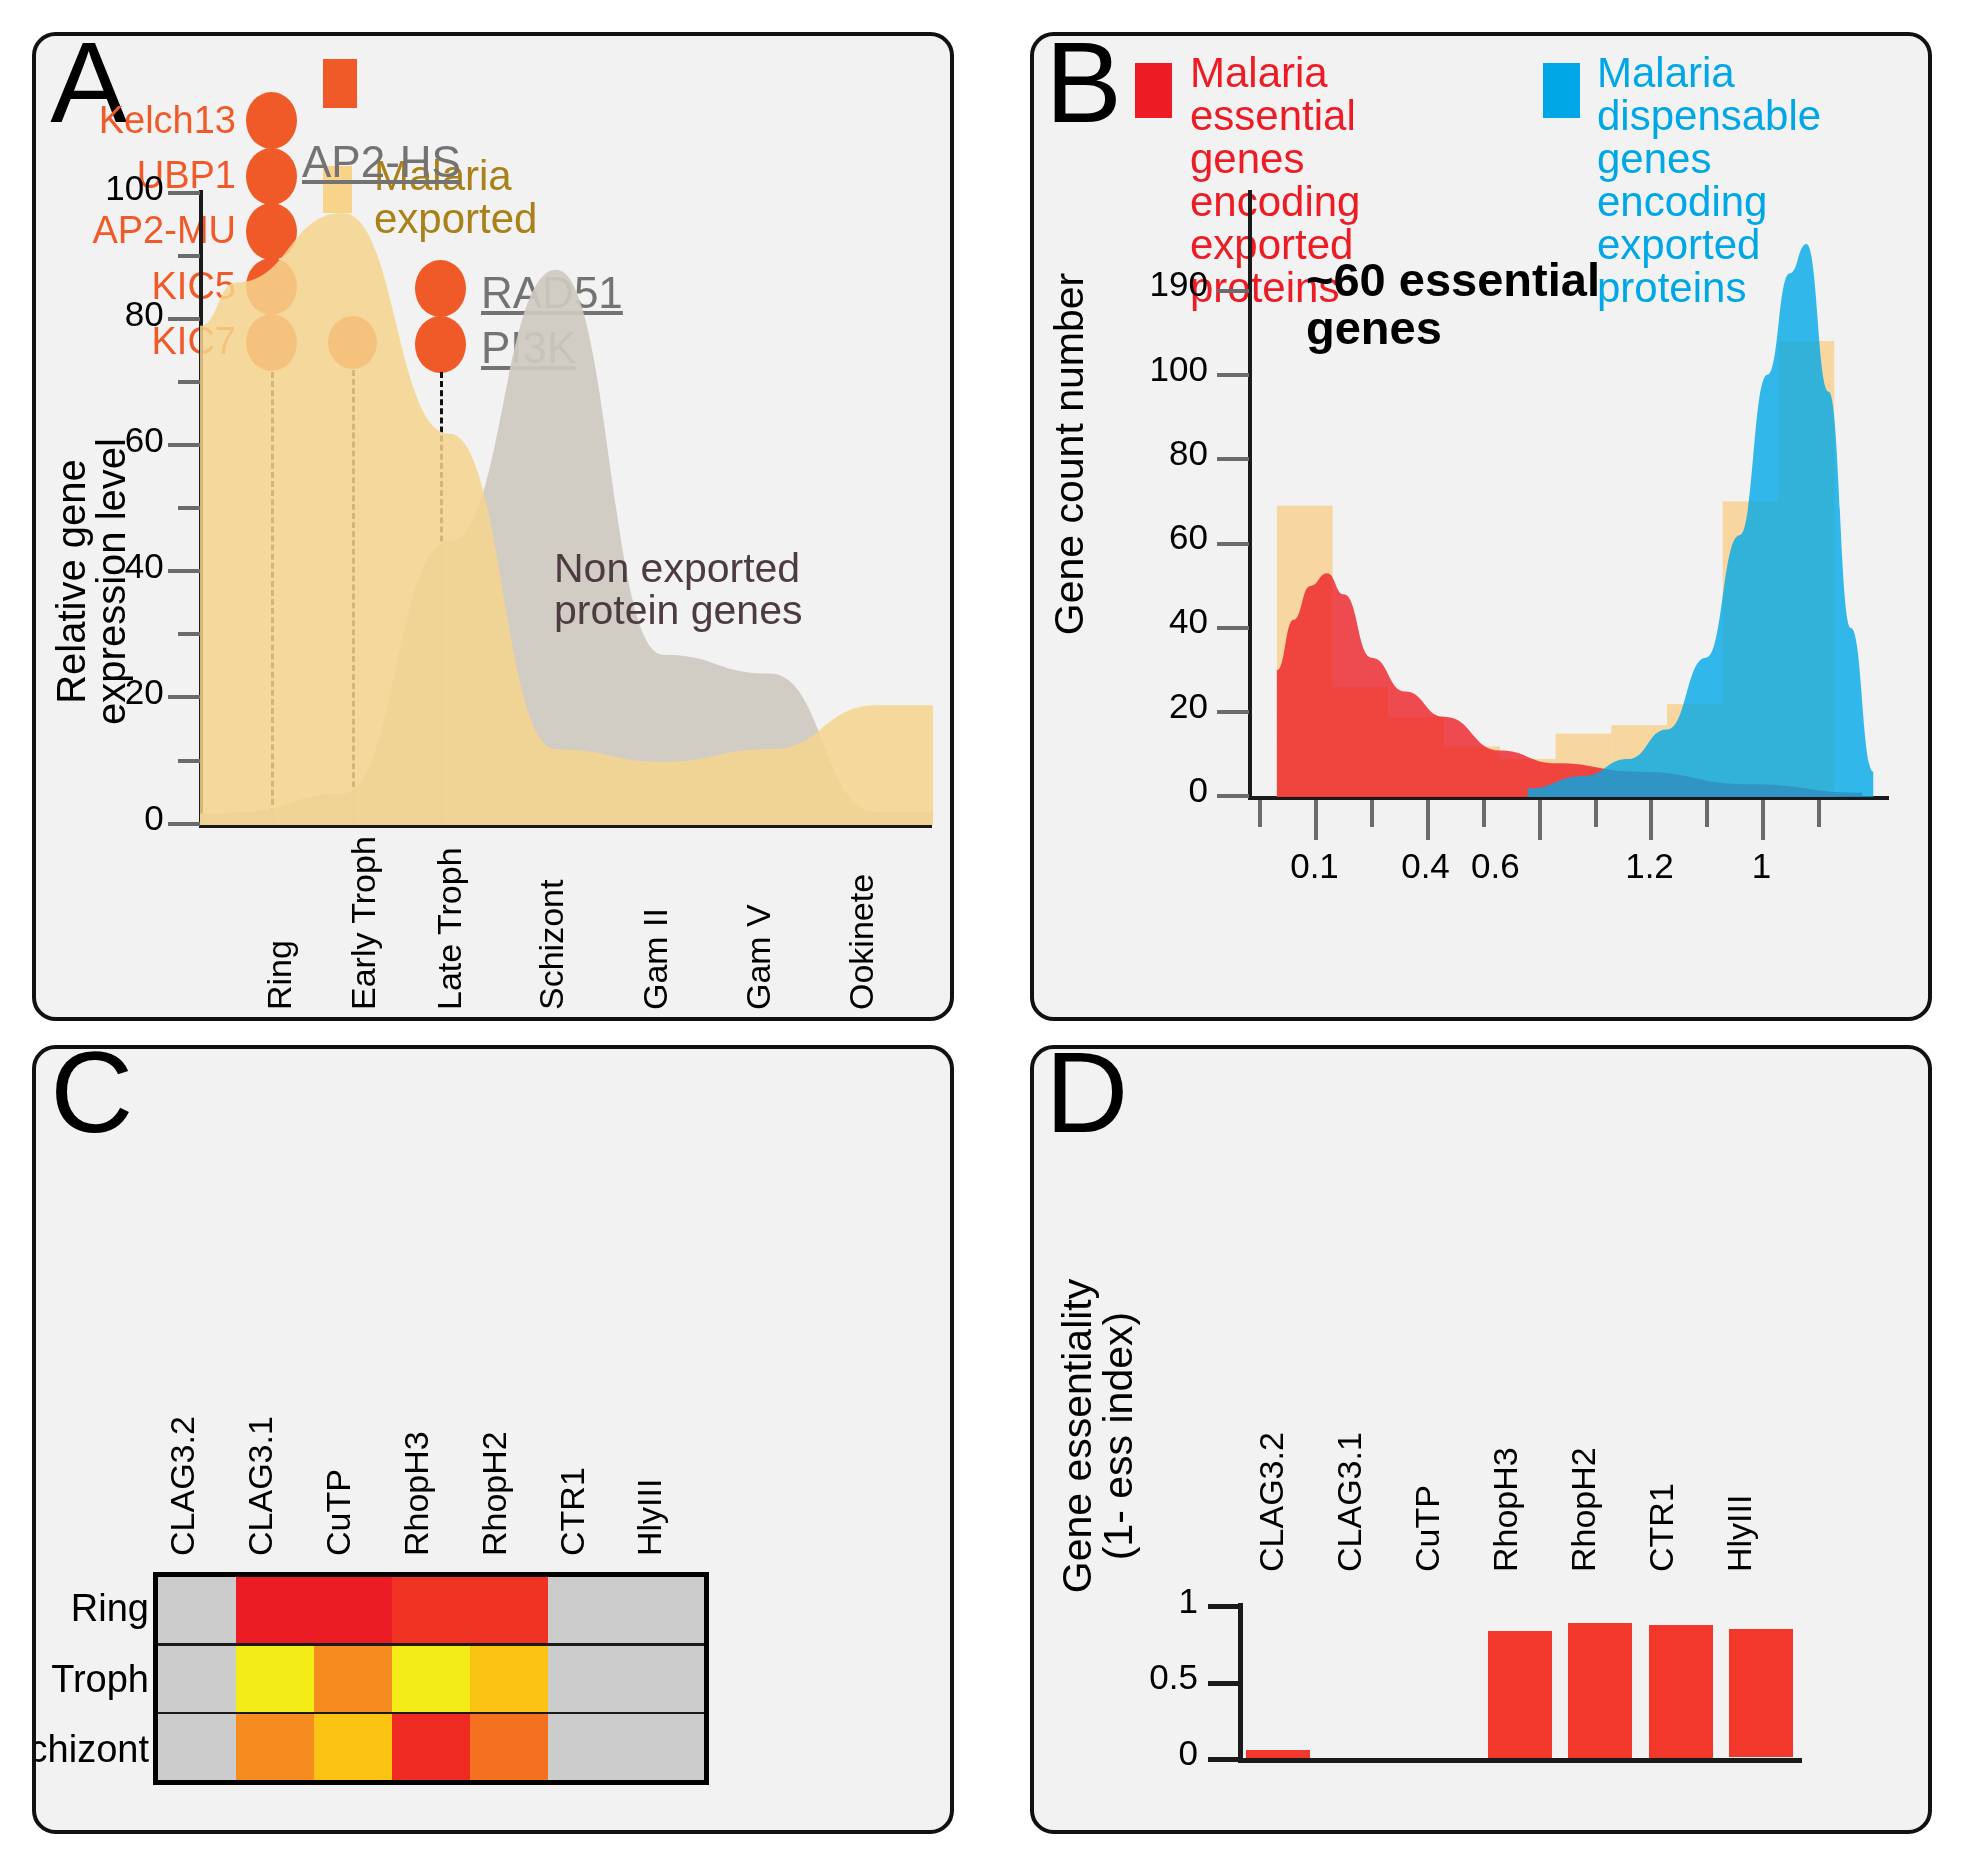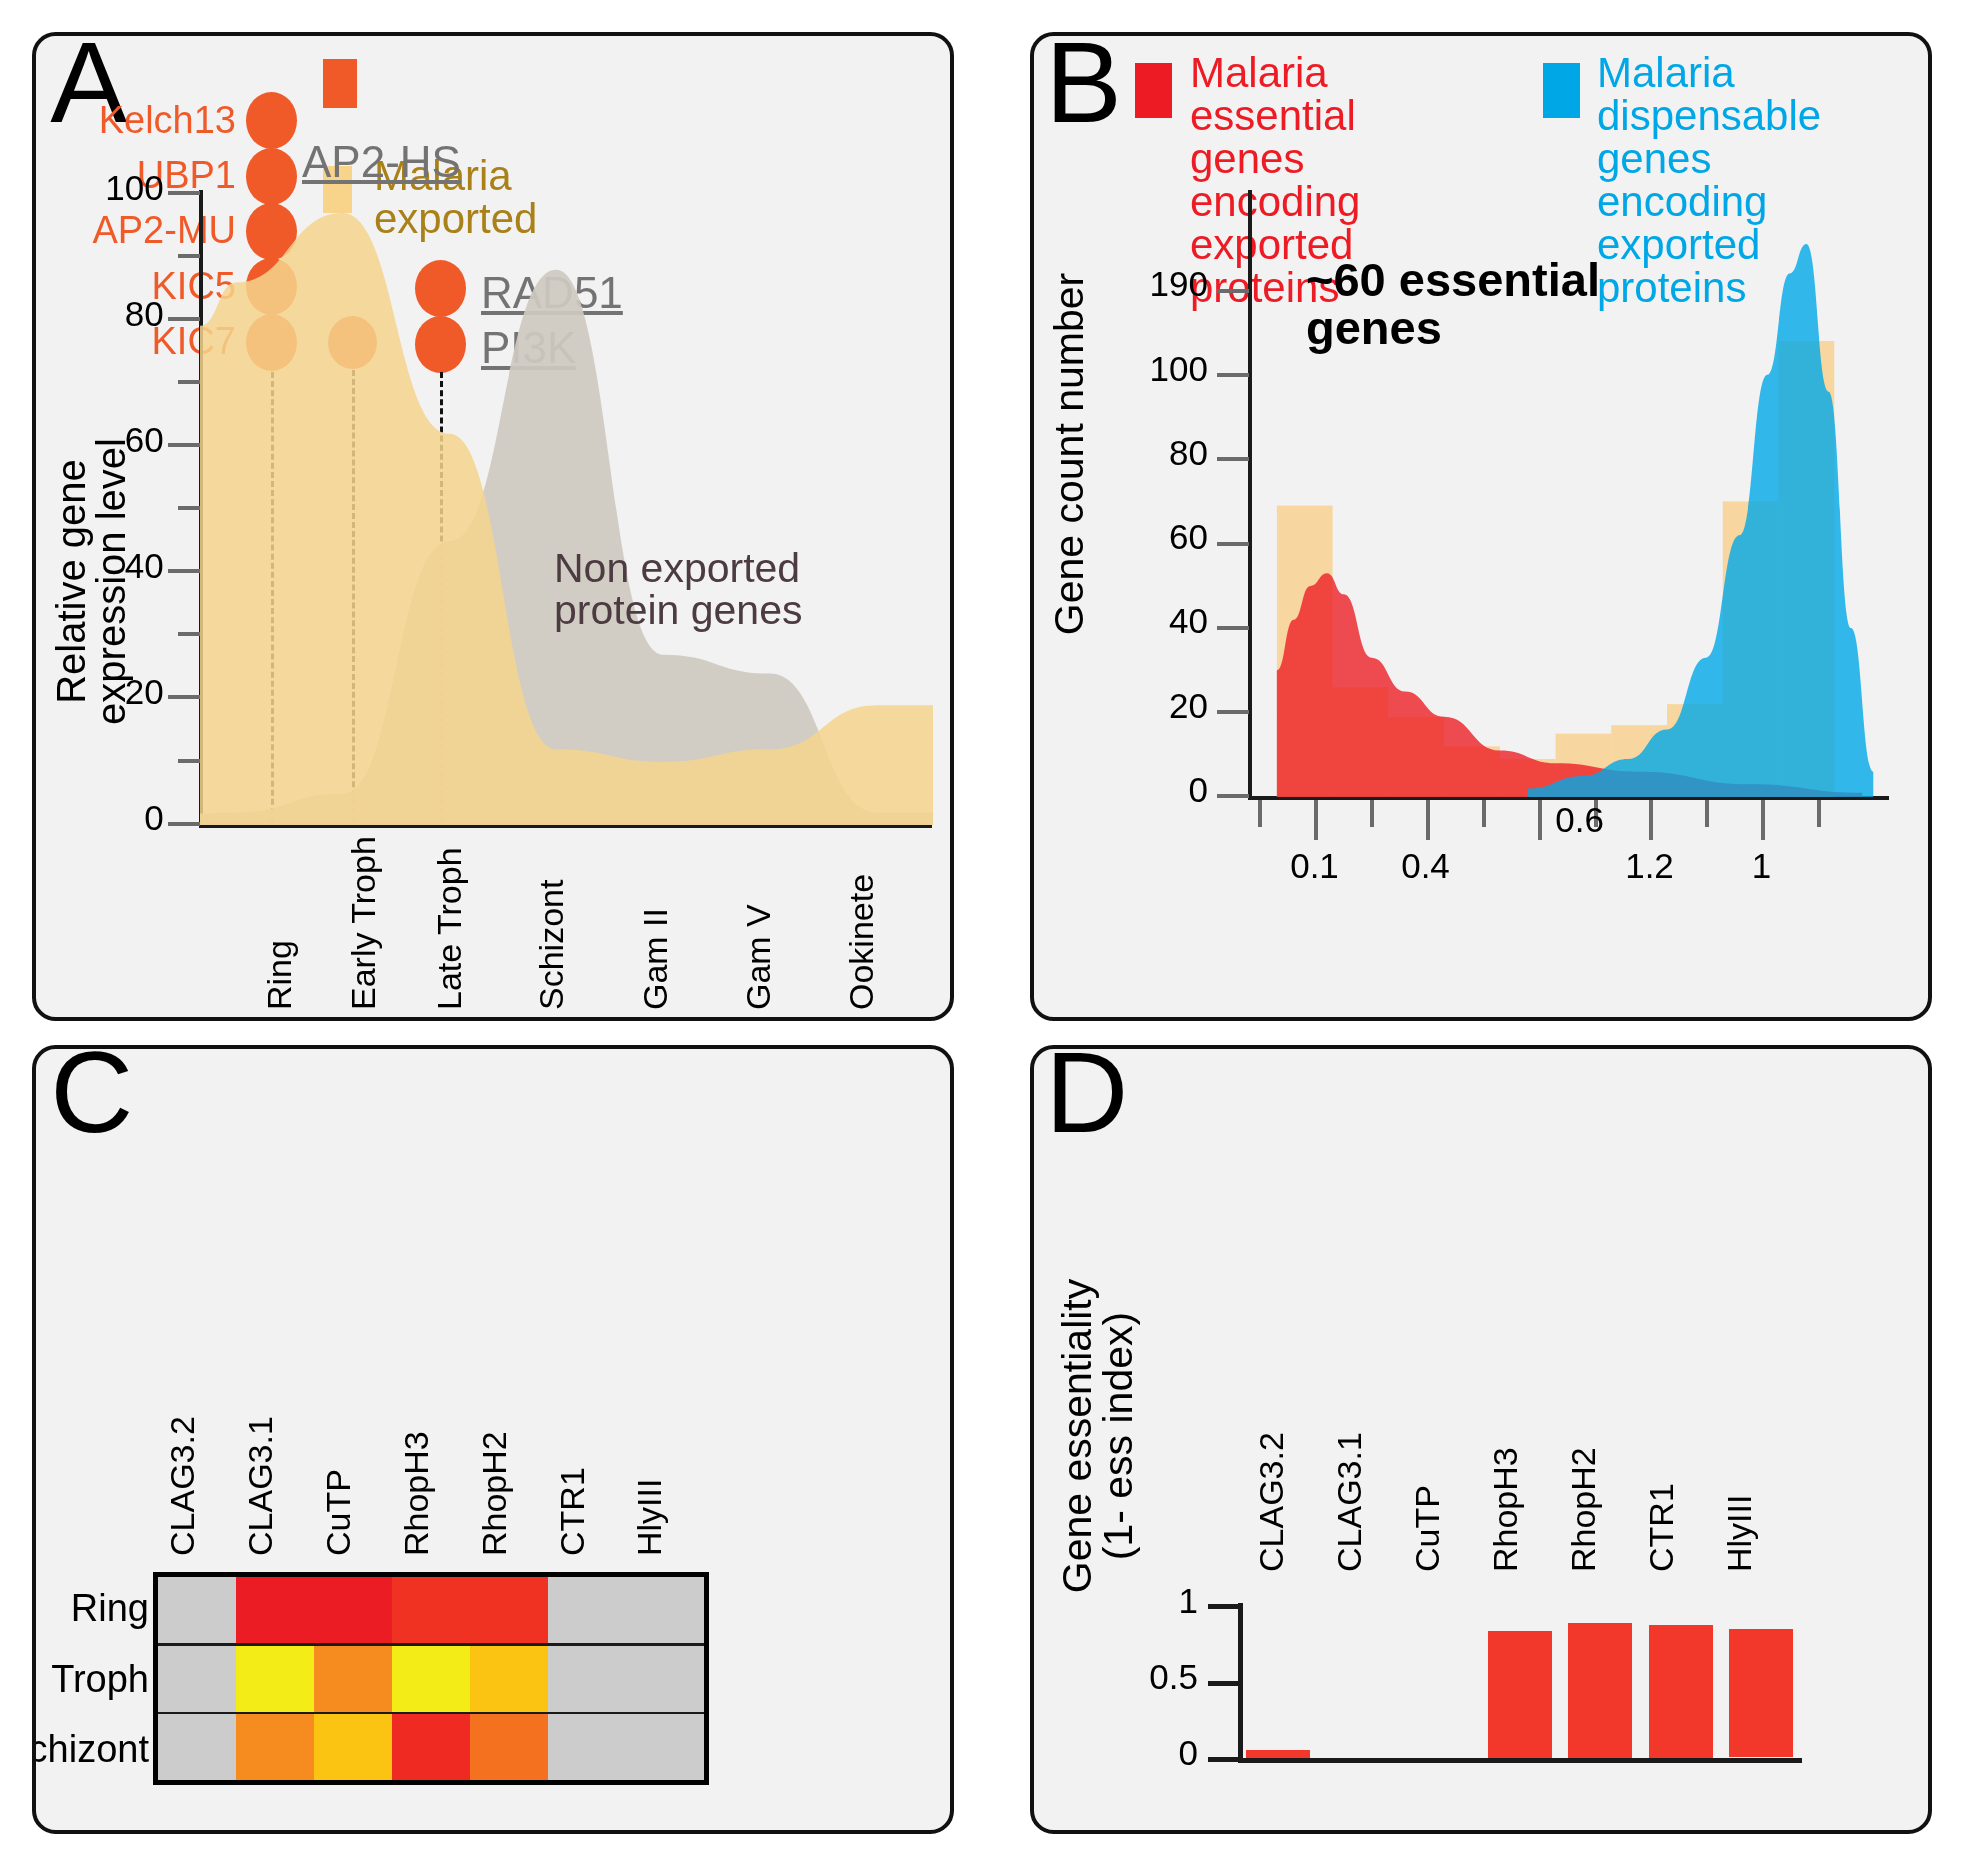--- a/index.html
+++ b/index.html
@@ -178,21 +178,21 @@
     <div class="tick" style="left:448px;top:764px;width:3.6px;height:27px;"></div>
     <div class="tick" style="left:504px;top:764px;width:3.6px;height:40px;"></div>
     <div class="tick" style="left:560px;top:764px;width:3.6px;height:27px;"></div>
     <div class="tick" style="left:615px;top:764px;width:3.6px;height:40px;"></div>
     <div class="tick" style="left:671px;top:764px;width:3.6px;height:27px;"></div>
     <div class="tick" style="left:727px;top:764px;width:3.6px;height:40px;"></div>
     <div class="tick" style="left:783px;top:764px;width:3.6px;height:27px;"></div>
 
     <span class="ticklab" id="xtB0" style="left:214px;top:810px;width:133px;text-align:center;">0.1</span>
     <span class="ticklab" id="xtB1" style="left:325px;top:810px;width:133px;text-align:center;">0.4</span>
-    <span class="ticklab" id="xtB2" style="left:437px;top:764px;width:133px;text-align:right;">0.6</span>
+    <span class="ticklab" id="xtB2" style="left:437px;top:810px;width:133px;text-align:left;">0.6</span>
     <span class="ticklab" id="xtB3" style="left:549px;top:810px;width:133px;text-align:center;">1.2</span>
     <span class="ticklab" id="xtB4" style="left:661px;top:810px;width:133px;text-align:center;">1</span>
 
   </div>
 
   <div class="panel" id="panel-c">
 
     <span class="panel-letter" style="left:14.3px;top:-14.3px;">C</span>
 
     <span class="colhead" id="chC0" style="left:127px;top:507px;">CLAG3.2</span>

